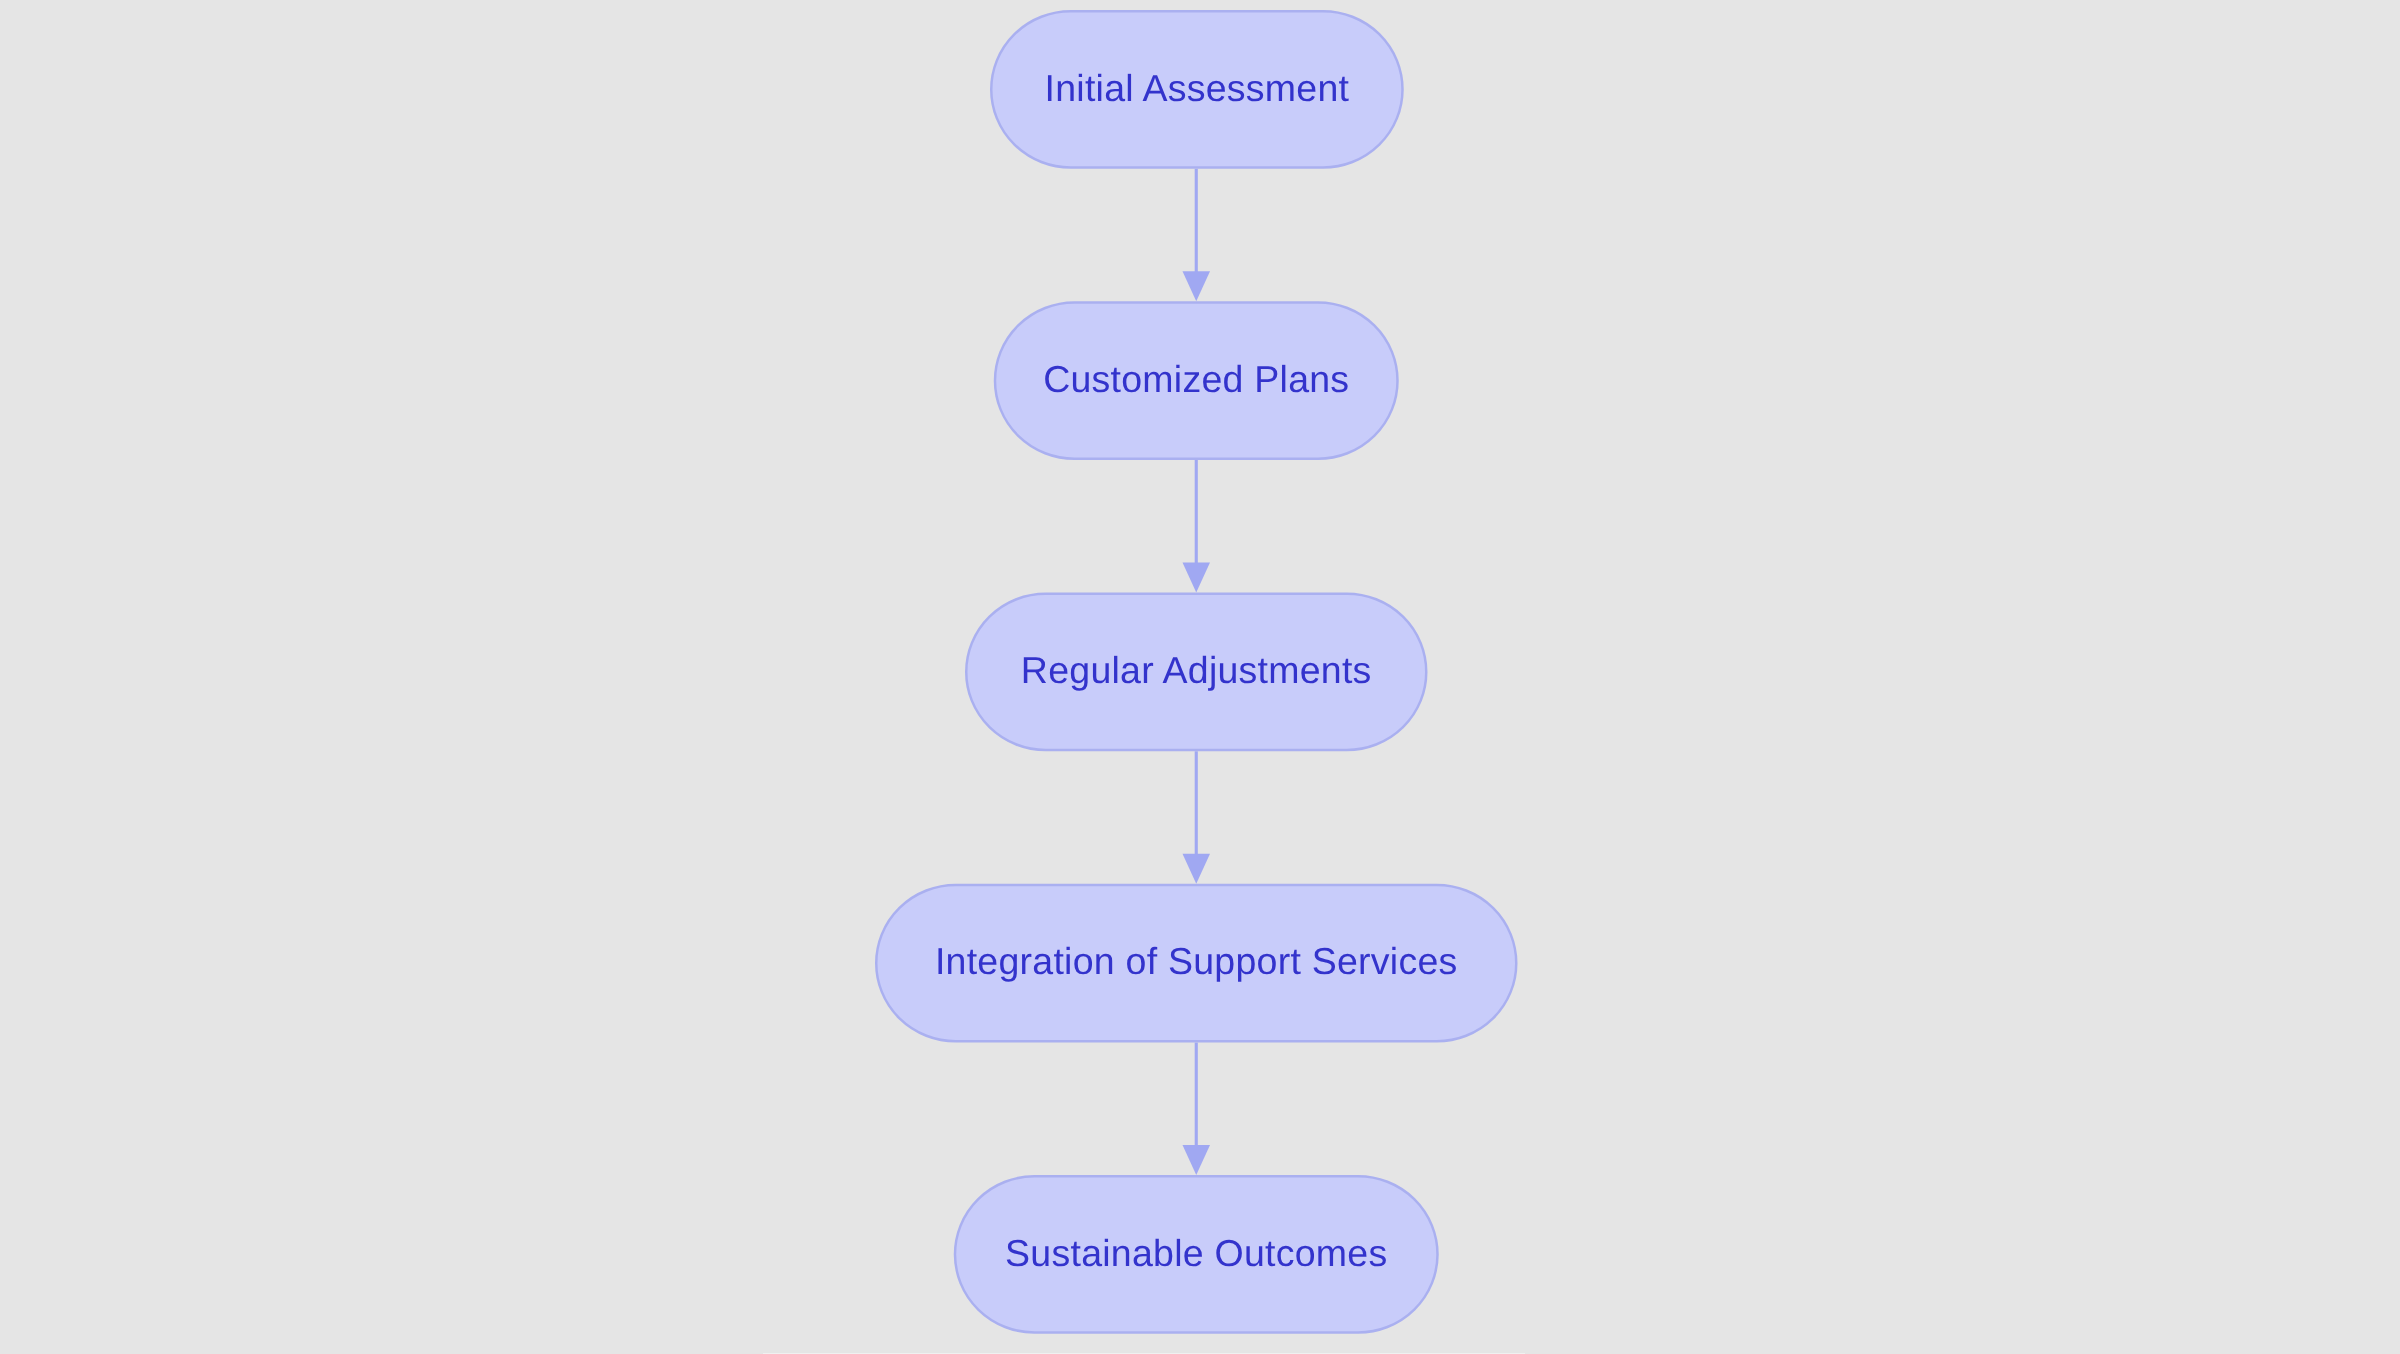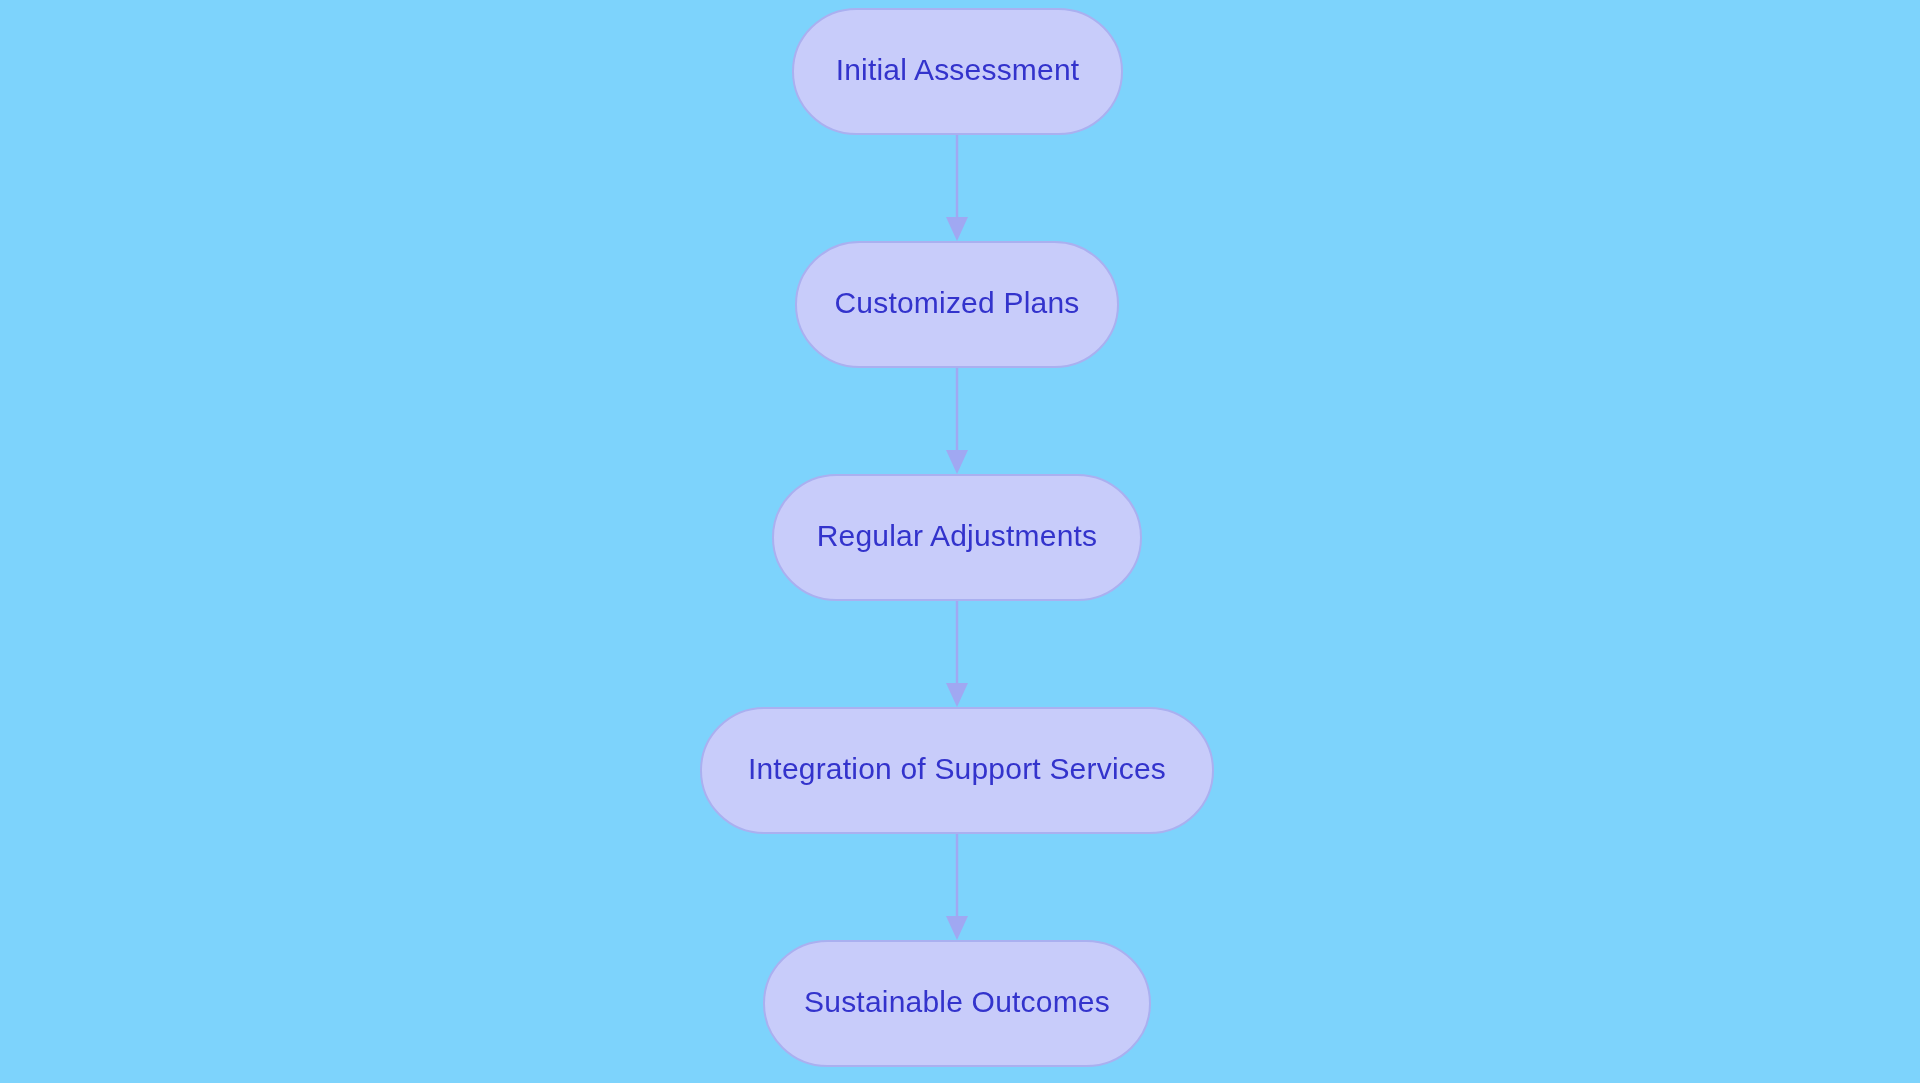--- a/index.html
+++ b/index.html
@@ -8,21 +8,21 @@
     padding: 0;
     background: #ffffff;
   }
   body {
     font-family: "Liberation Sans", "DejaVu Sans", sans-serif;
   }
   #canvas {
     position: relative;
     width: 1920px;
     height: 1083px;
-    background: #7dd3fc;
+    background: #e5e5e5;
     overflow: hidden;
   }
   #flow-svg {
     position: absolute;
     top: 0;
     left: 0;
     width: 1920px;
     height: 1083px;
     display: block;
   }

